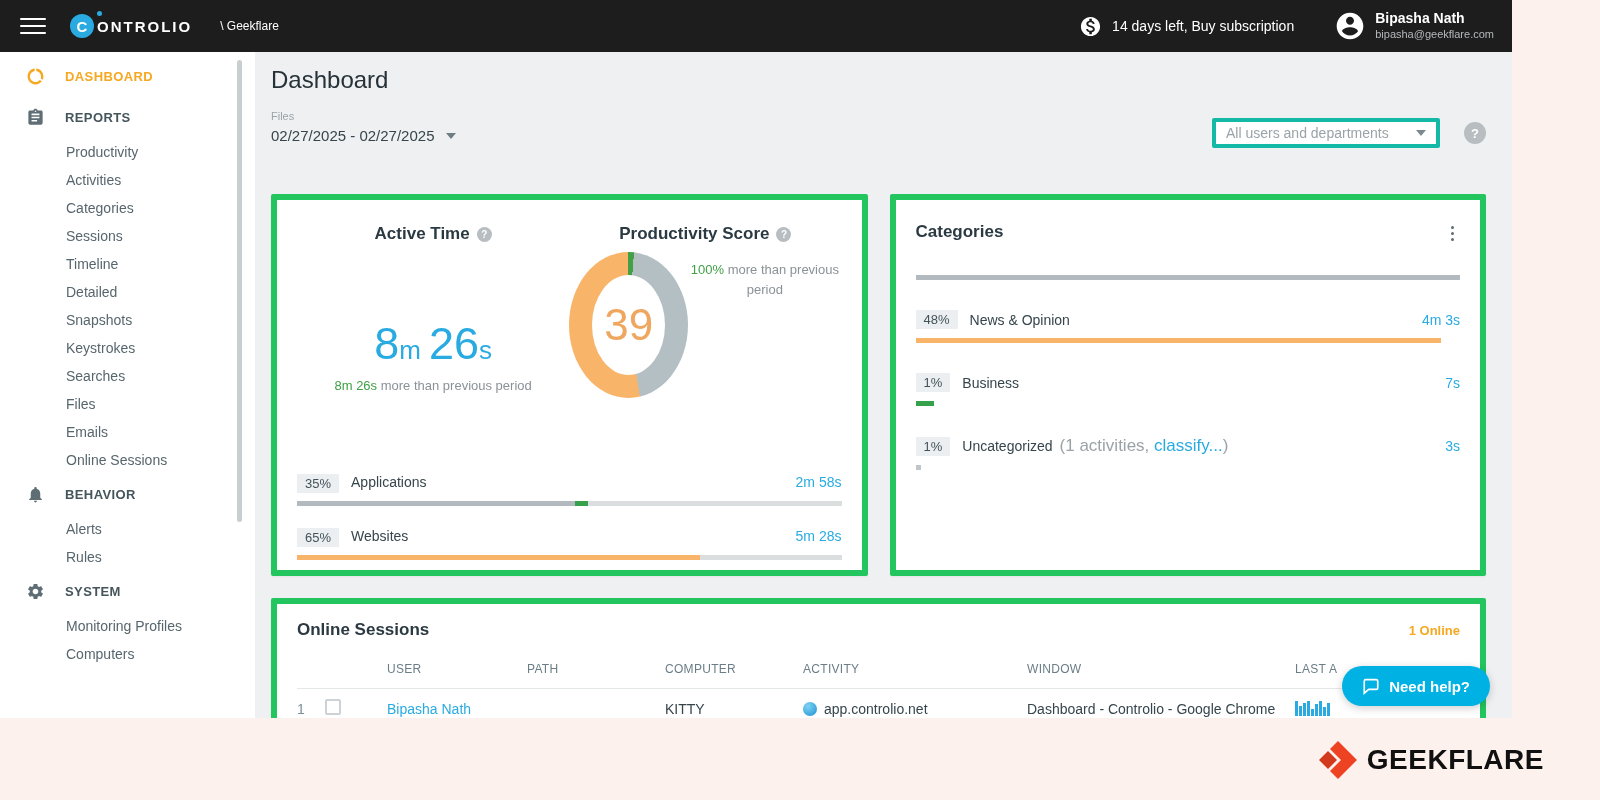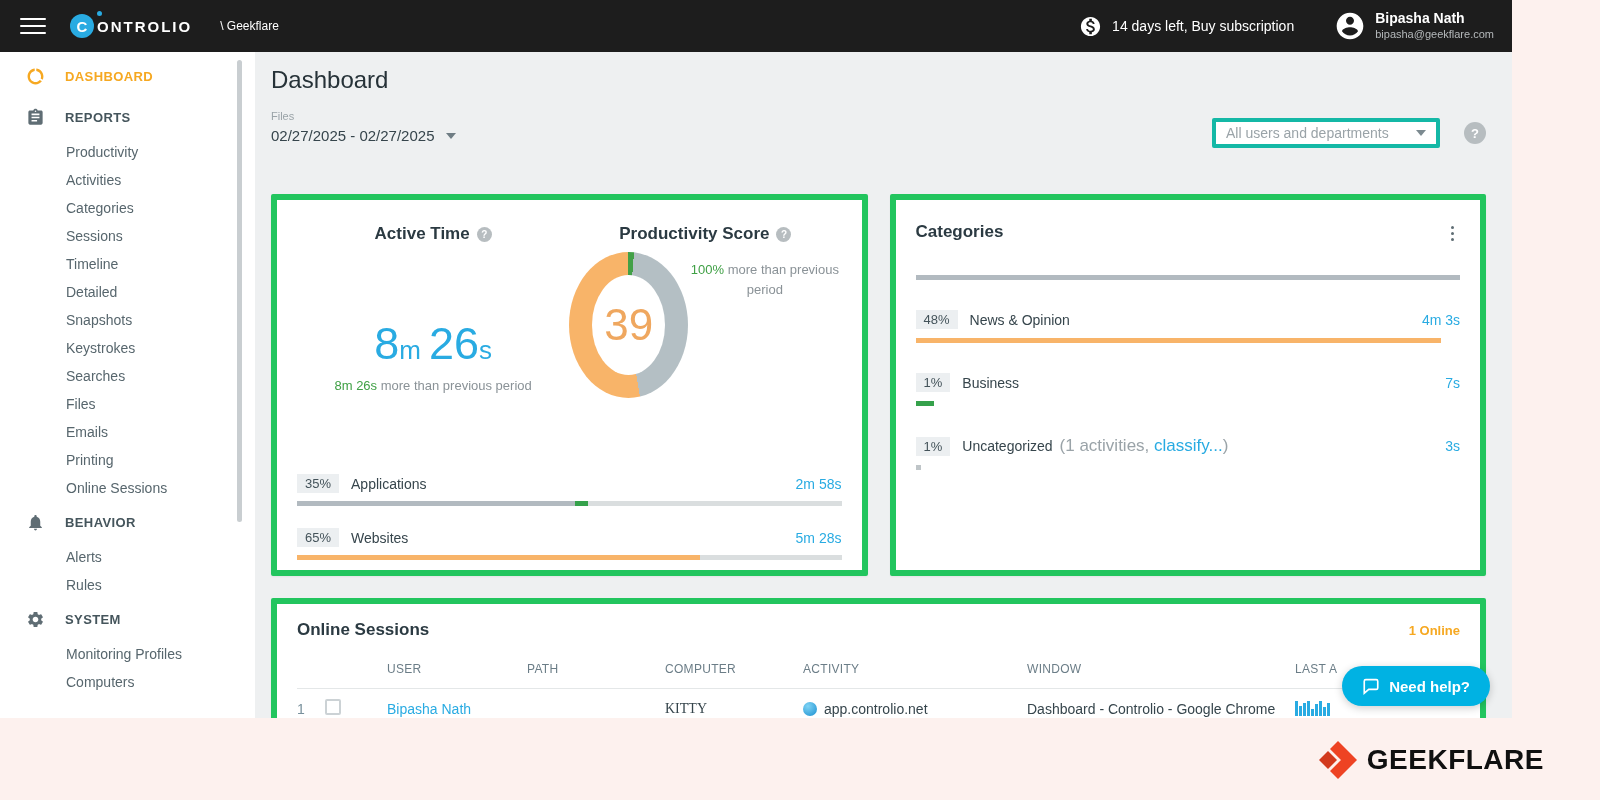--- a/index.html
+++ b/index.html
@@ -63,21 +63,21 @@
   .big-time .num { font-size: 45px; }
   .big-time .num2 { margin-left: 8px; }
   .big-time .unit { font-size: 26px; }
   .delta-line { font-size: 13px; color: #8a9297; margin-top: 8px; }
   .hl-green { color: #3fa045; }
   .viz-right { flex: 1; display: flex; flex-direction: row; }
   .donut { width: 146px; height: 146px; border-radius: 50%; background: conic-gradient(#43a047 0 1.2%, #b4bfc4 1.2% 47.5%, #f8b469 47.5% 100%); position: relative; display: flex; align-items: center; justify-content: center; margin-top: 4px; }
   .donut::before { content: ""; position: absolute; inset: 23px; background: #fff; border-radius: 50%; }
   .donut .score { position: relative; font-size: 44px; color: #efa75f; }
   .donut-caption { margin-top: 12px; font-size: 13px; color: #8a9297; text-align: center; max-width: 180px; line-height: 1.55; }
-  .stat-row { display: flex; align-items: center; margin-top: 12px; }
+  .stat-row { display: flex; margin-top: 12px; }
   .stat-row.second { margin-top: 22px; }
   .pct-chip { background: #eceff1; color: #44535a; font-size: 13px; padding: 2px 8px; margin-right: 12px; }
   .stat-label { font-size: 14px; color: #36454c; }
   .stat-time { margin-left: auto; font-size: 14px; color: #29abe2; }
   .stat-bar { height: 5px; background: #dadedf; margin-top: 8px; position: relative; }
   .stat-bar .fill { position: absolute; top: 0; bottom: 0; left: 0; }
   .fill-apps { width: 51%; background: #b2bac0; }
   .cap-green { position: absolute; left: 51%; width: 2.5%; top: 0; bottom: 0; background: #35a14b; }
   .fill-web { width: 74%; background: #f8b469; }
 
@@ -104,21 +104,21 @@
   .os-status { margin-left: auto; font-size: 13px; font-weight: bold; color: #f6a821; }
   .os-header-row { display: flex; margin-top: 22px; font-size: 12px; color: #6b7d87; padding-bottom: 12px; border-bottom: 1px solid #e4e7e8; letter-spacing: .3px; }
   .c0 { width: 90px; } .c-user { width: 140px; } .c-path { width: 138px; } .c-comp { width: 138px; }
   .c-act { width: 224px; } .c-win { width: 268px; } .c-last { flex: 1; }
   .os-row { display: flex; align-items: center; padding-top: 10px; font-size: 14px; color: #36454c; }
   .row-num { width: 28px; color: #78909c; }
   .row-check-cell { width: 62px; }
   .checkbox { display: inline-block; width: 16px; height: 16px; border: 2px solid #ccd2d5; border-radius: 2px; background: #fff; cursor: pointer; }
   .row-user { width: 140px; color: #29abe2; cursor: pointer; }
   .row-path { width: 138px; }
-  .row-comp { width: 138px; font-family: Liberation Serif, serif; }
+  .row-comp { width: 138px; }
   .row-act { width: 224px; display: flex; align-items: center; gap: 7px; }
   .act-icon { width: 14px; height: 14px; border-radius: 50%; background: radial-gradient(circle at 35% 30%, #7fd4f5, #1c8fd0); flex-shrink: 0; }
   .row-win { width: 268px; }
   .row-last { flex: 1; }
   .sparkline { display: flex; align-items: flex-end; gap: 1px; height: 15px; }
   .sparkline i { width: 3px; background: #29abe2; display: block; }
   .sparkline i:nth-child(1){height:15px}.sparkline i:nth-child(2){height:10px}
   .sparkline i:nth-child(3){height:13px}.sparkline i:nth-child(4){height:15px}
   .sparkline i:nth-child(5){height:7px}.sparkline i:nth-child(6){height:12px}
   .sparkline i:nth-child(7){height:15px}.sparkline i:nth-child(8){height:9px}
@@ -187,21 +187,20 @@
         <div class="side-item">Activities</div>
         <div class="side-item">Categories</div>
         <div class="side-item">Sessions</div>
         <div class="side-item">Timeline</div>
         <div class="side-item">Detailed</div>
         <div class="side-item">Snapshots</div>
         <div class="side-item">Keystrokes</div>
         <div class="side-item">Searches</div>
         <div class="side-item">Files</div>
         <div class="side-item">Emails</div>
-        <div class="side-item">Printing</div>
         <div class="side-item">Online Sessions</div>
         <div class="side-section">
           <svg viewBox="0 0 24 24" fill="#5f6d74">
               <path d="M12 22c1.1 0 2-.9 2-2h-4c0 1.1.89 2 2 2zm6-6v-5c0-3.07-1.64-5.64-4.5-6.32V4c0-.83-.67-1.5-1.5-1.5s-1.5.67-1.5 1.5v.68C7.63 5.36 6 7.92 6 11v5l-2 2v1h16v-1l-2-2z"></path>
             </svg>
           <span class="side-label">BEHAVIOR</span>
         </div>
         <div class="side-item">Alerts</div>
         <div class="side-item">Rules</div>
         <div class="side-section">

